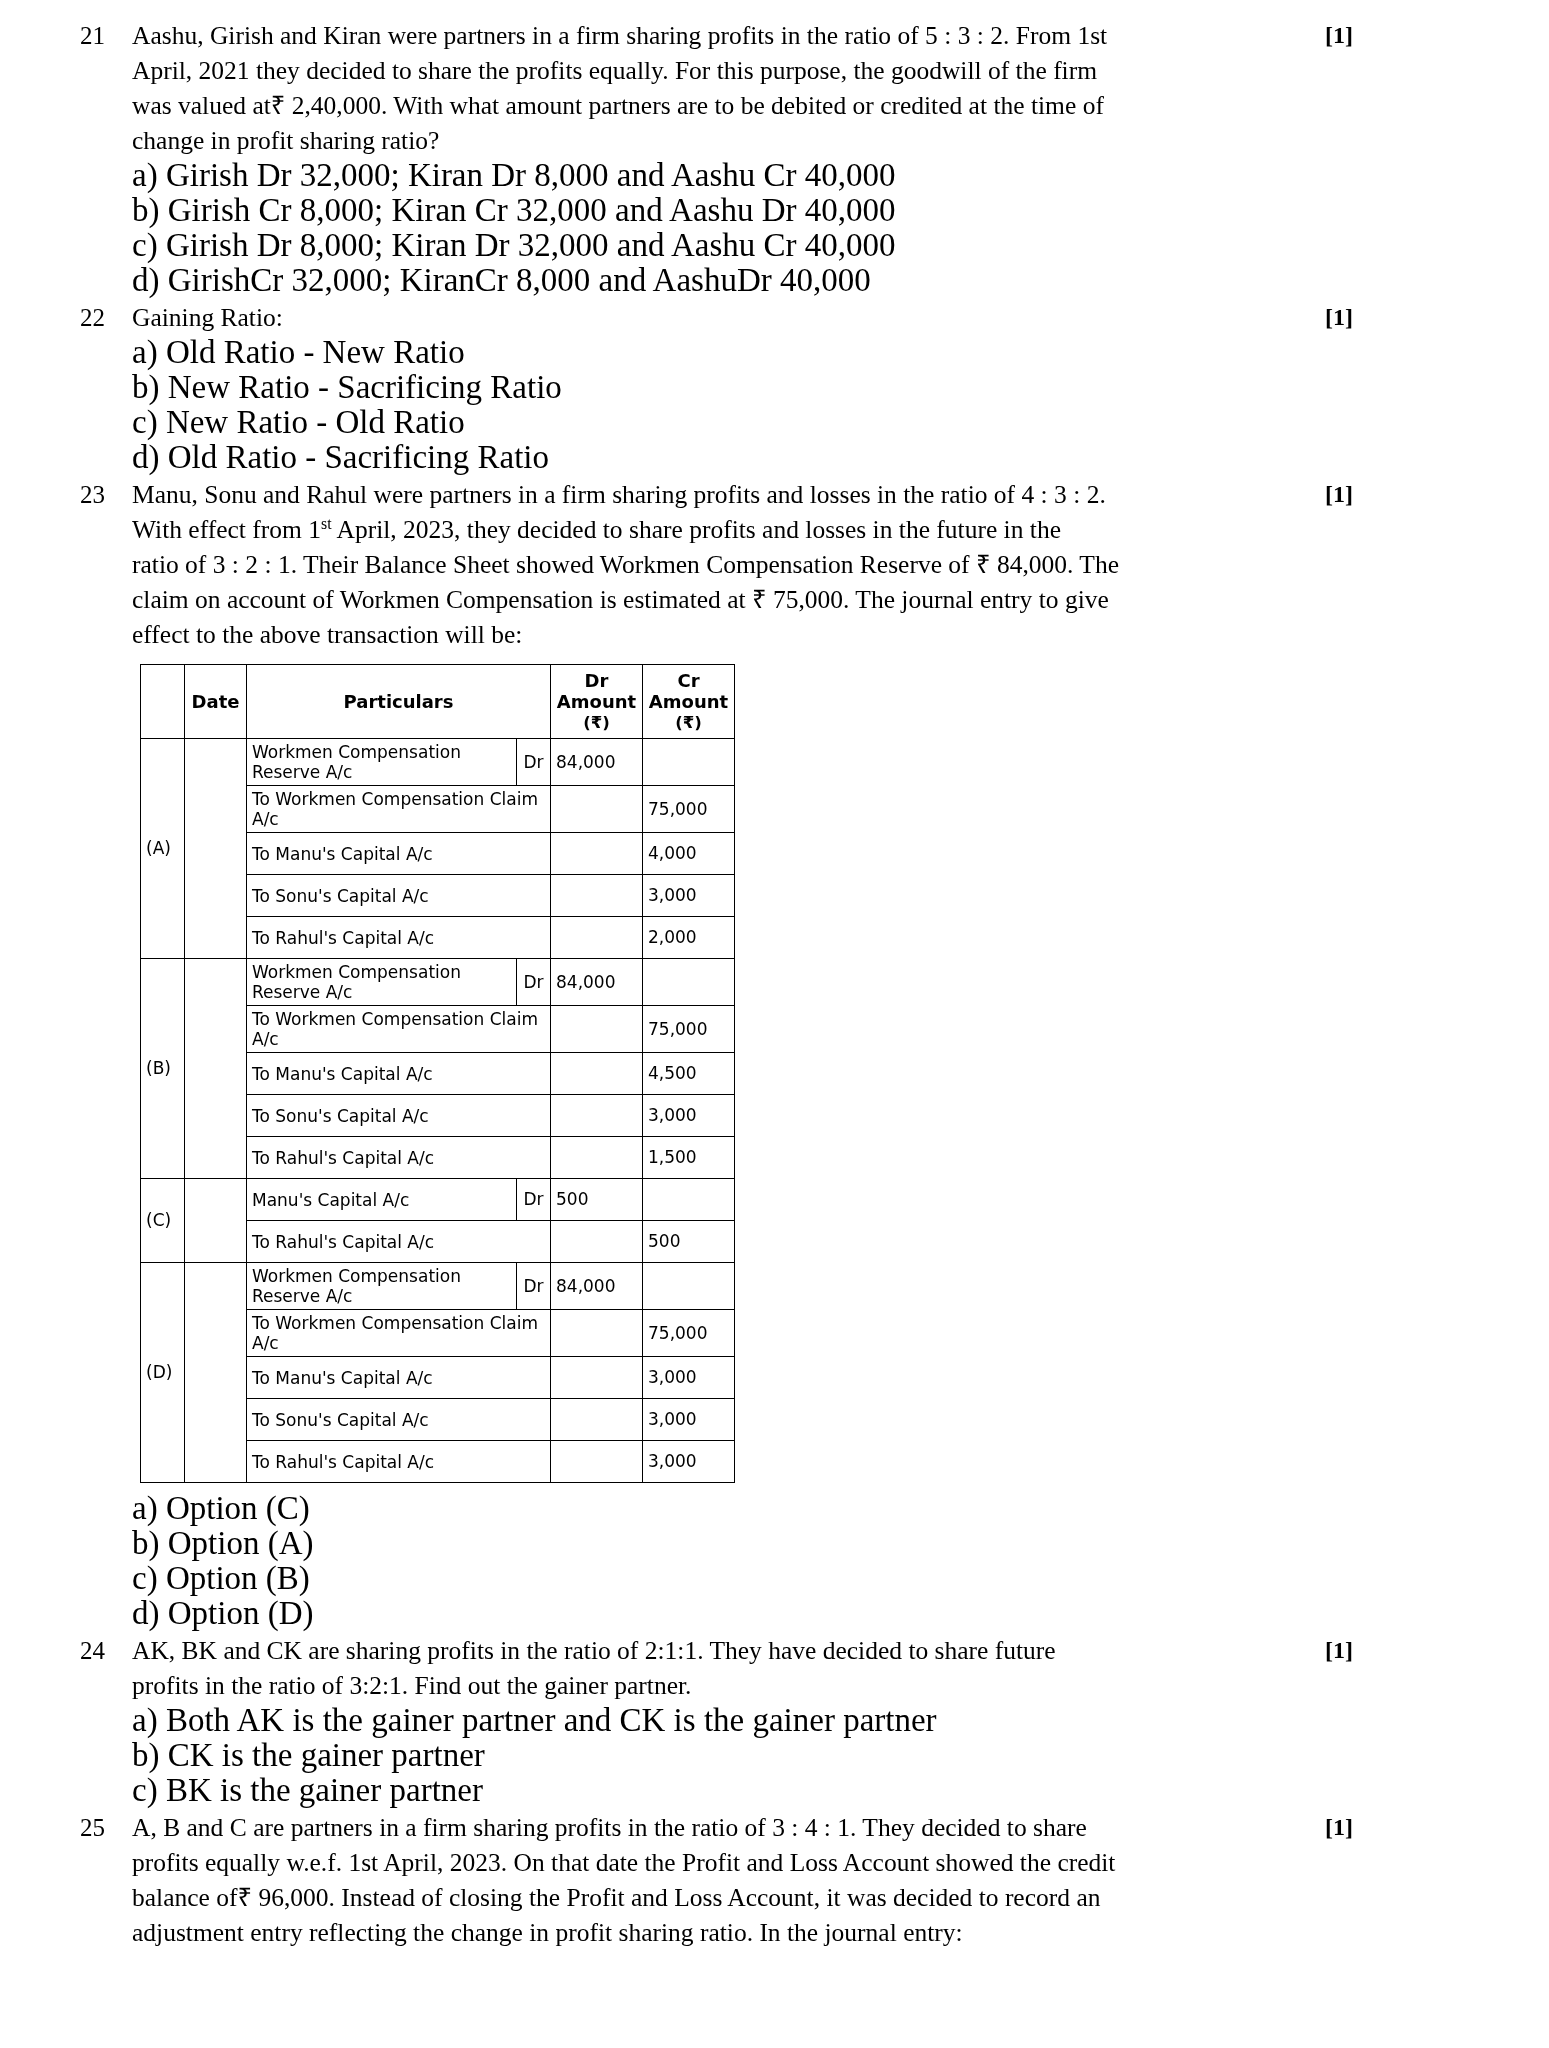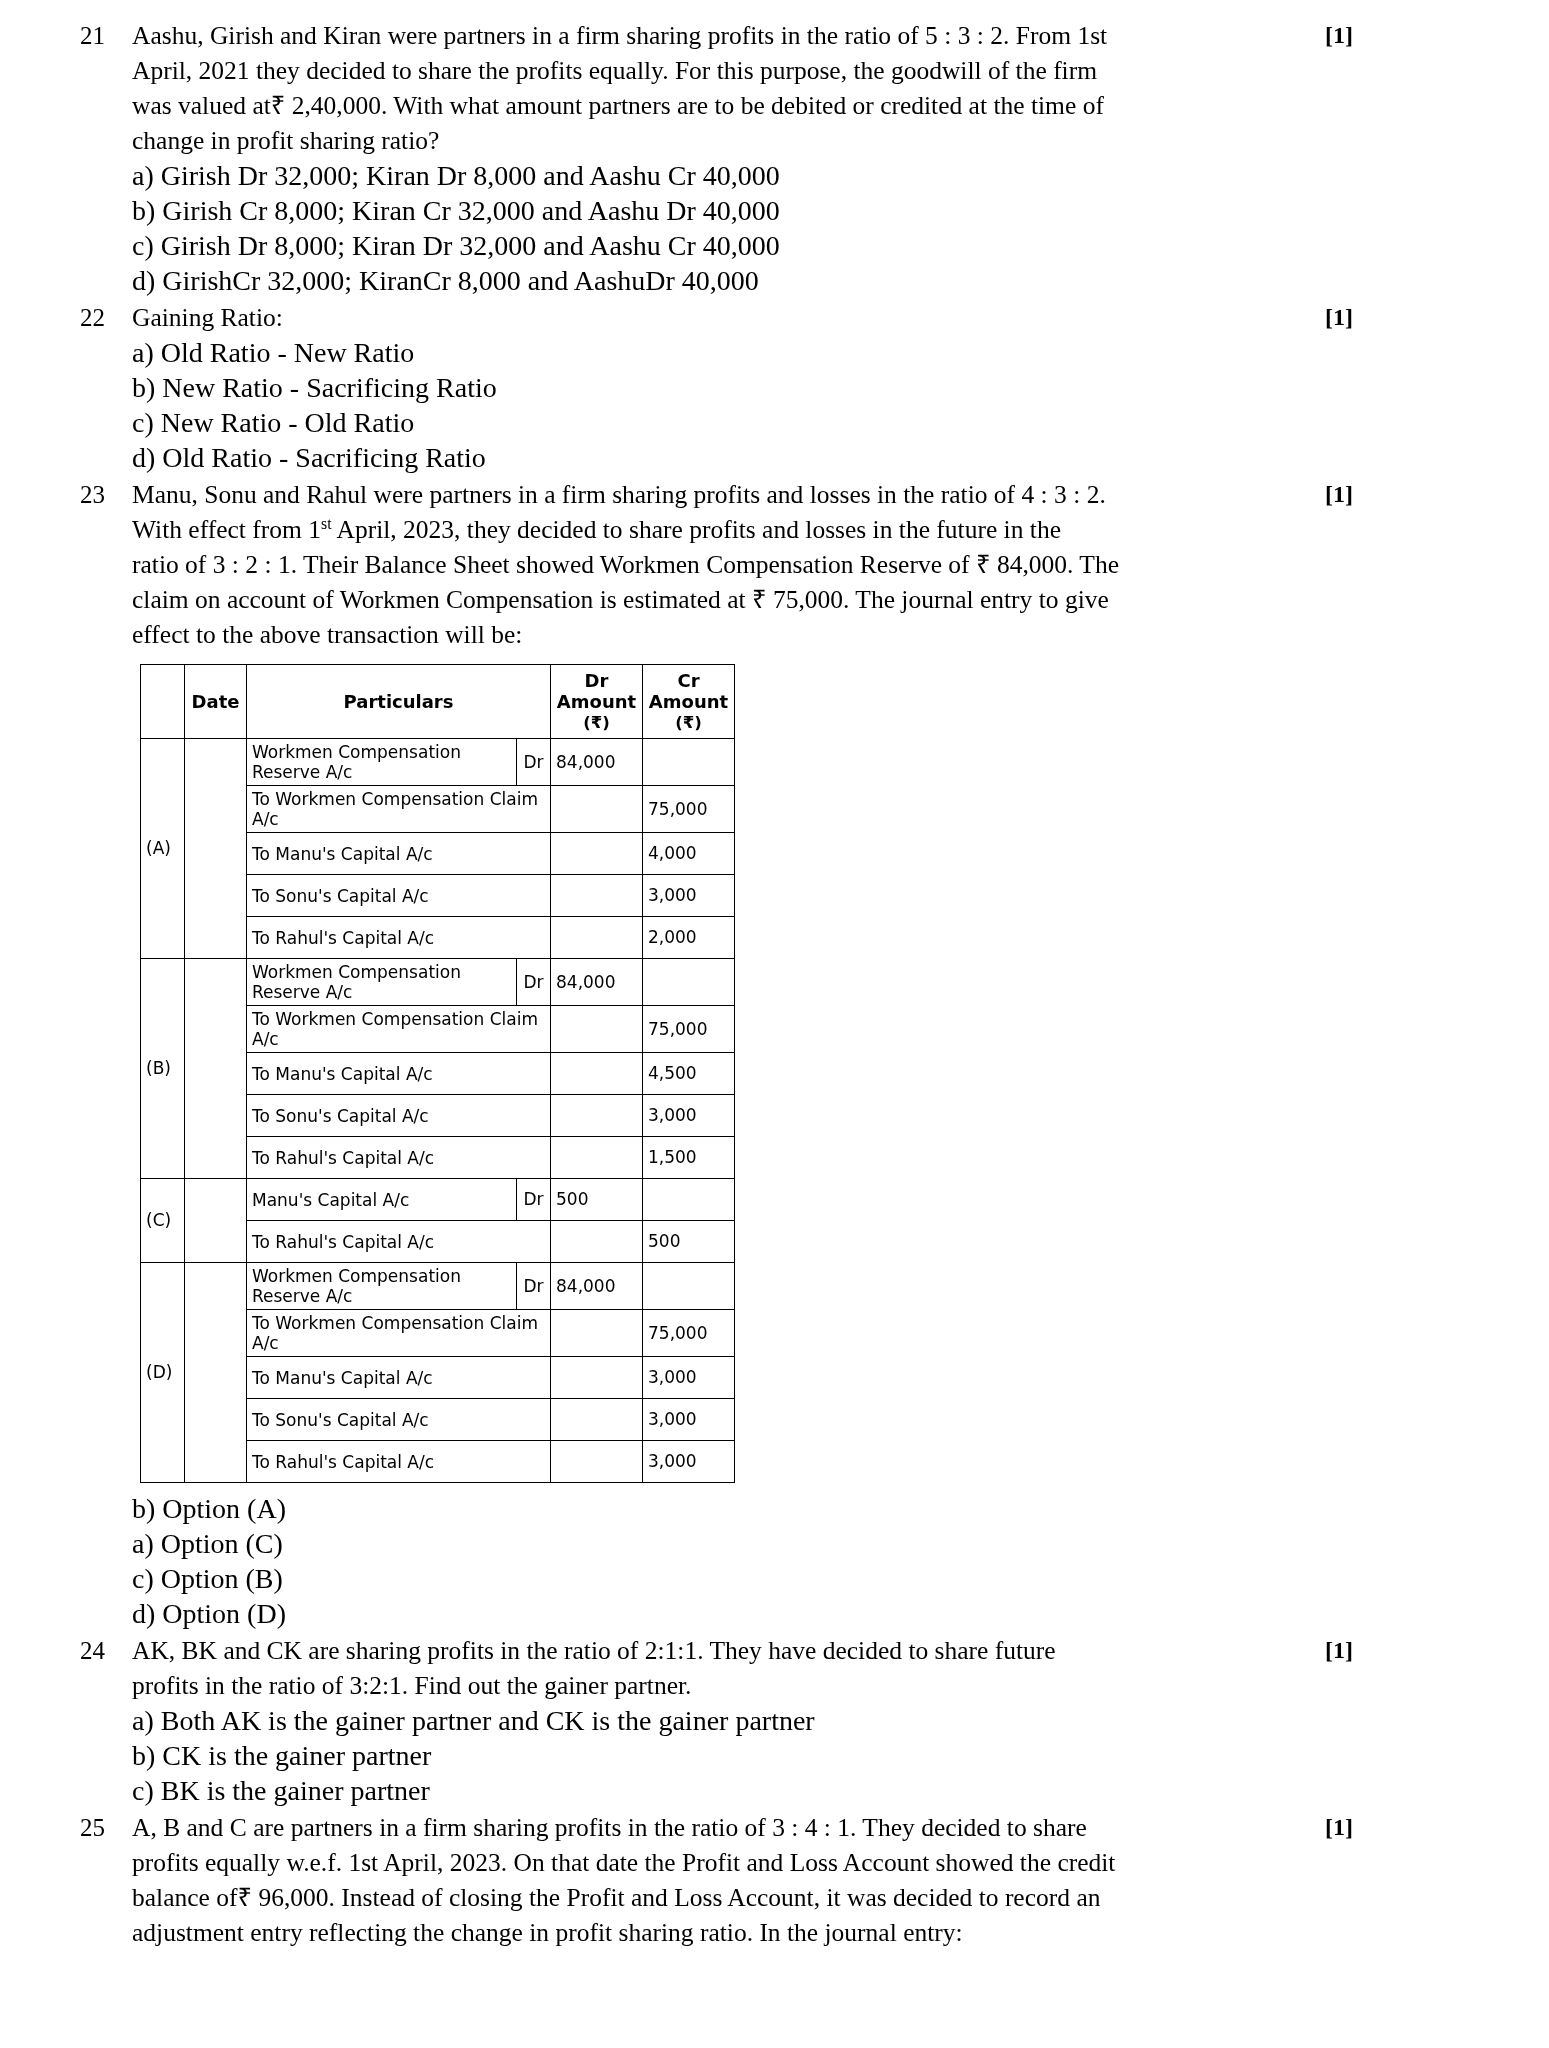--- a/index.html
+++ b/index.html
@@ -41,21 +41,21 @@
     flex: 0 0 60px;
     text-align: right;
     font-size: 24px;
     font-weight: bold;
     line-height: 35px;
   }
   .stem {
     text-align: left;
   }
   .opt {
-    font-size: 28px;
+    font-size: 33px;
     line-height: 35px;
   }
   sup {
     font-size: 0.62em;
     vertical-align: super;
     line-height: 0;
   }
   .rupee { font-family: "DejaVu Sans", sans-serif; font-size: 0.92em; }
 
   
@@ -265,22 +265,22 @@
             <tr>
               <td class="part" colspan="2">To Rahul's Capital A/c</td>
               <td class="amt"></td>
               <td class="amt">3,000</td>
             </tr>
 
           </tbody>
         </table>
       </div>
 
+      <div class="opt">a) Option (C)</div>
       <div class="opt">b) Option (A)</div>
-      <div class="opt">a) Option (C)</div>
       <div class="opt">c) Option (B)</div>
       <div class="opt">d) Option (D)</div>
     </div>
     <div class="marks">[1]</div>
   </div>
 
   <div class="qblock">
     <div class="qnum">24</div>
     <div class="qbody">
       <div class="stem">AK, BK and CK are sharing profits in the ratio of 2:1:1. They have decided to share future</div>

